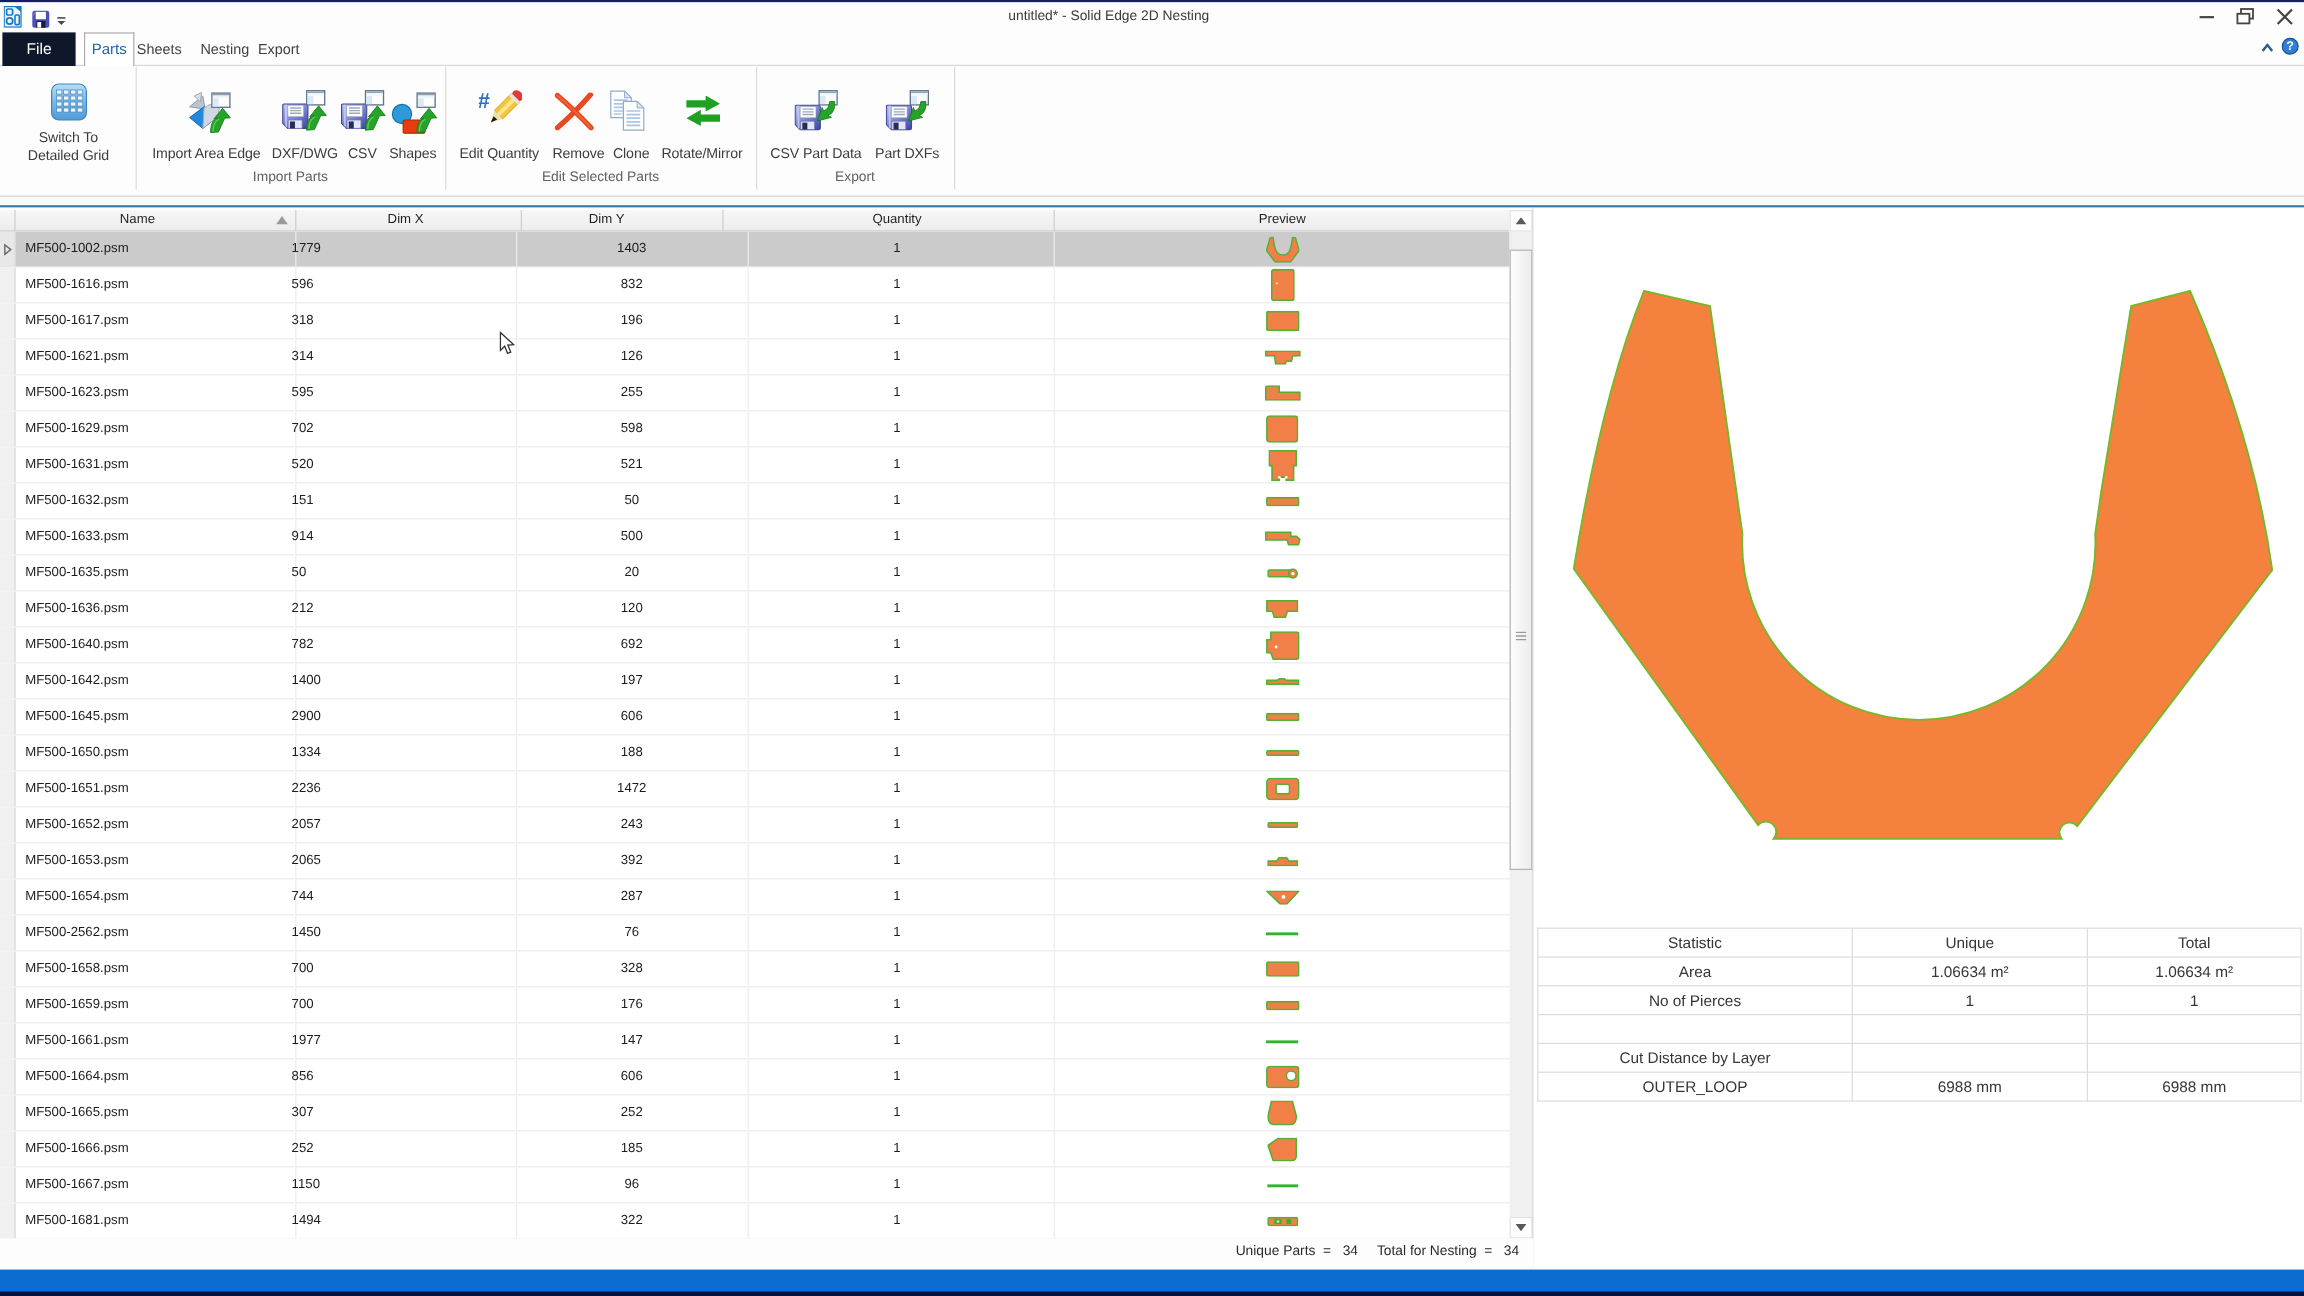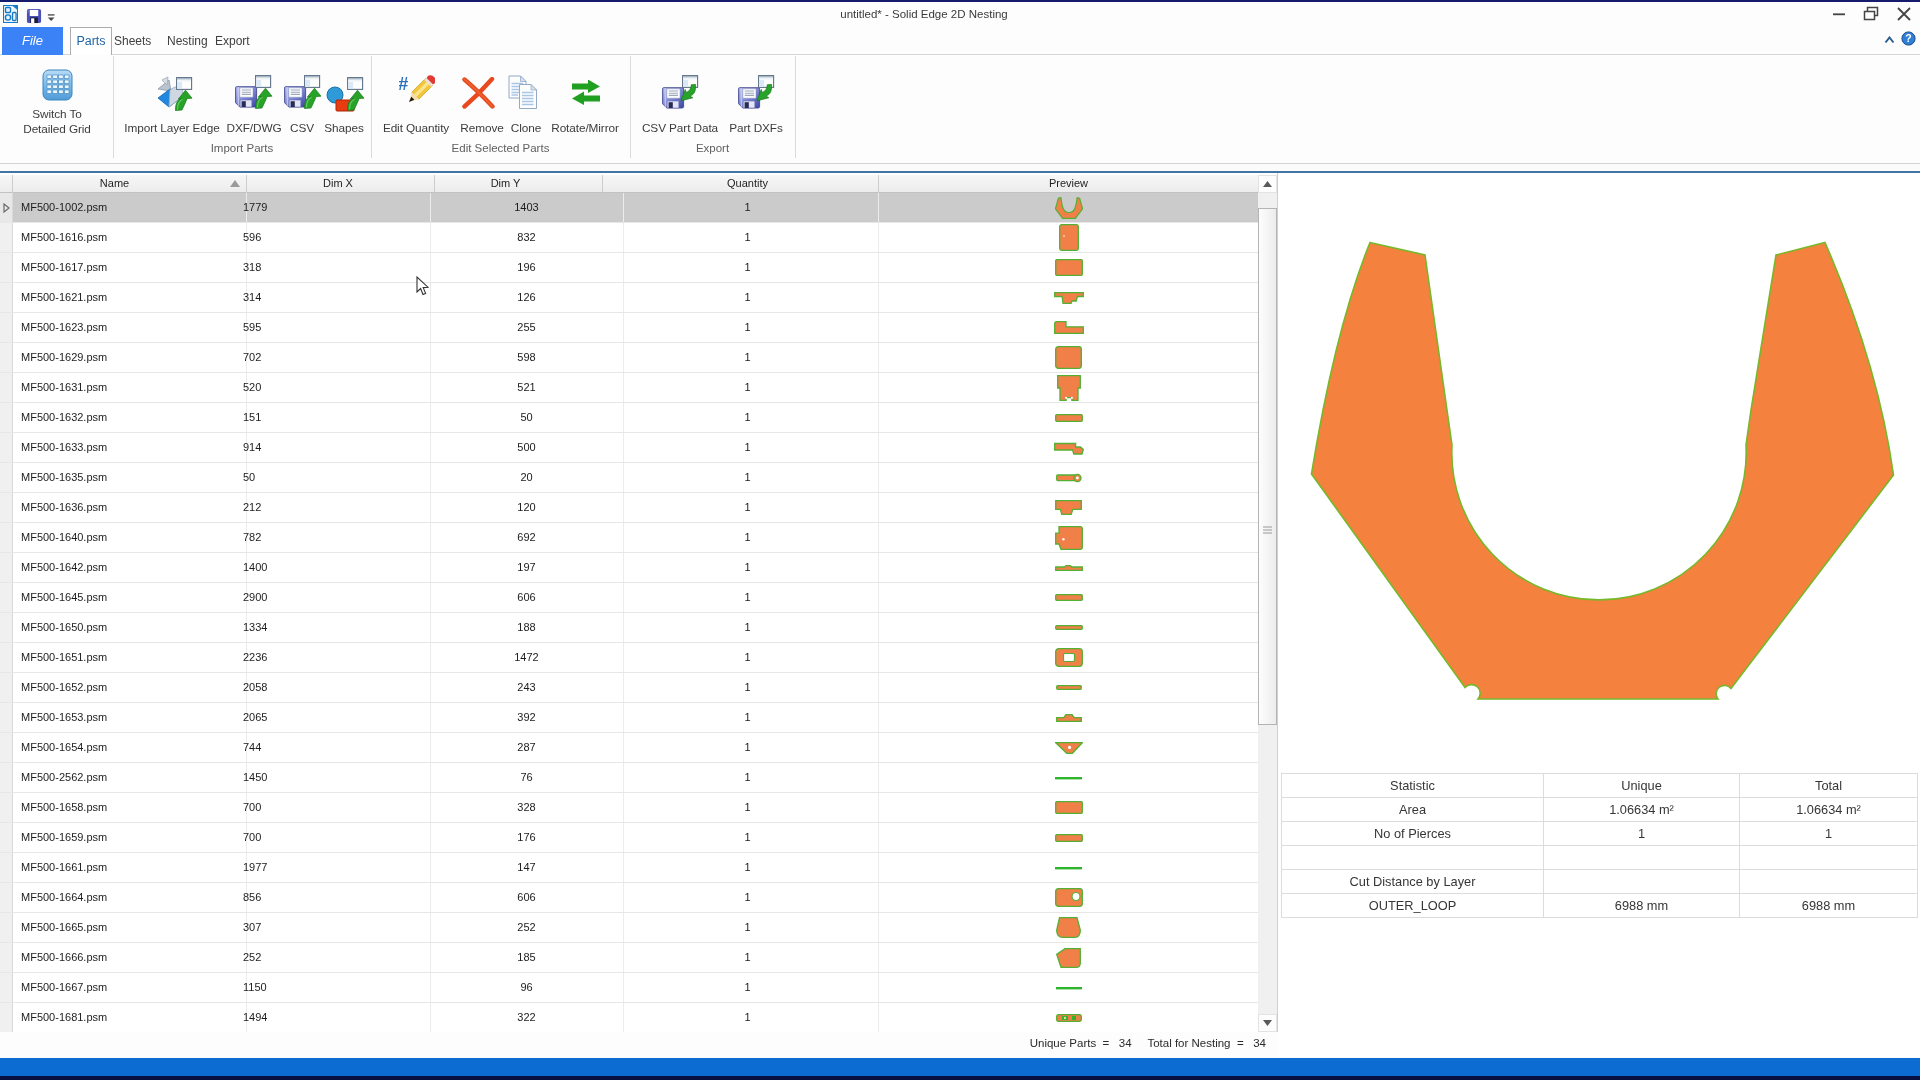--- a/index.html
+++ b/index.html
@@ -9,22 +9,22 @@
 #app { position:relative; width:1920px; height:1080px; background:#fbfbfb; }
 
 
 #topline { left:0; top:0; width:1920px; height:2px; background:#151c6d; }
 #titlebar { left:0; top:2px; width:1920px; height:25px; background:#fdfdfd; }
 #title { left:0; top:8px; width:1848px; text-align:center; font-size:11.5px; color:#3b3b3b; }
 .winbtn { top:6px; width:16px; height:16px; }
 
 
 #tabbar { left:0; top:27px; width:1920px; height:28px; background:#fdfdfd; border-bottom:1px solid #d6d6d6; }
-#filetab { left:2px; top:27px; width:61px; height:28px; background:#3b82f6; color:#fff;
-  font-size:13px; text-align:center; line-height:28px;font-style:italic; }
+#filetab { left:2px; top:27px; width:61px; height:28px; background:#0f172a; color:#fff;
+  font-size:13px; text-align:center; line-height:28px; }
 #partstab { left:70px; top:27px; width:42px; height:28px; background:#fff;
   border:1px solid #acacac; border-bottom:none; color:#1f65a8; font-size:12.5px;
   text-align:center; line-height:27px; z-index:3; }
 .tab { top:27px; height:28px; color:#404040; font-size:12px; line-height:28px; }
 
 
 #ribbon { left:0; top:55px; width:1920px; height:109px; background:#fdfdfd; border-bottom:1px solid #d4d4d4; }
 .gsep { top:1px; width:1px; height:102px; background:#dadada; }
 .blabel { font-size:11.8px; letter-spacing:-0.1px; color:#3c3c3c; text-align:center; line-height:15px; }
 .glabel { font-size:11.5px; color:#606060; text-align:center; }
@@ -253,21 +253,21 @@
       <use href="#winicon" x="20" y="0"></use>
       <use href="#garrowdown" x="16" y="9"></use>
     </svg>
 
     <svg class="abs" style="left:738px;top:20px" width="38" height="38" viewBox="0 0 38 38">
       <use href="#floppy" x="0" y="12"></use>
       <use href="#winicon" x="20" y="0"></use>
       <use href="#garrowdown" x="16" y="9"></use>
     </svg>
 
-    <div class="abs blabel" style="left:112px;top:66px;width:120px">Import Layer Edge</div>
+    <div class="abs blabel" style="left:112px;top:66px;width:120px">Import Area Edge</div>
     <div class="abs blabel" style="left:220px;top:66px;width:68px">DXF/DWG</div>
     <div class="abs blabel" style="left:286px;top:66px;width:32px">CSV</div>
     <div class="abs blabel" style="left:318px;top:66px;width:52px">Shapes</div>
     <div class="abs glabel" style="left:113px;top:87px;width:258px">Import Parts</div>
 
     <div class="abs blabel" style="left:372px;top:66px;width:88px">Edit Quantity</div>
     <div class="abs blabel" style="left:452px;top:66px;width:60px">Remove</div>
     <div class="abs blabel" style="left:505px;top:66px;width:42px">Clone</div>
     <div class="abs blabel" style="left:540px;top:66px;width:90px">Rotate/Mirror</div>
     <div class="abs glabel" style="left:371px;top:87px;width:259px">Edit Selected Parts</div>
@@ -557,21 +557,21 @@
                     <rect x="8.5" y="5.5" width="11" height="8" rx="1.5" fill="#fff" stroke="#53b033" stroke-width="1.2"></rect>
                   </svg>
                 </div>
               </div>
             </div>
           </div>
 <div class="row abs" style="top:480px">
             <div style="position:relative;width:100%;height:100%">
               <div class="gut abs"></div>
               <div class="cell cname abs">MF500-1652.psm</div>
-              <div class="cell cdx abs">2058</div>
+              <div class="cell cdx abs">2057</div>
               <div class="cell cdy abs">243</div>
               <div class="cell cq abs">1</div>
               <div class="cell cp abs">
                 <div class="pwrap">
                   <svg width="26" height="5" viewBox="0 0 26 5">
                     <rect x="0.7" y="0.7" width="24.6" height="3.6" rx="1" fill="#f08048" stroke="#53b033" stroke-width="1.3"></rect>
                   </svg>
                 </div>
               </div>
             </div>

